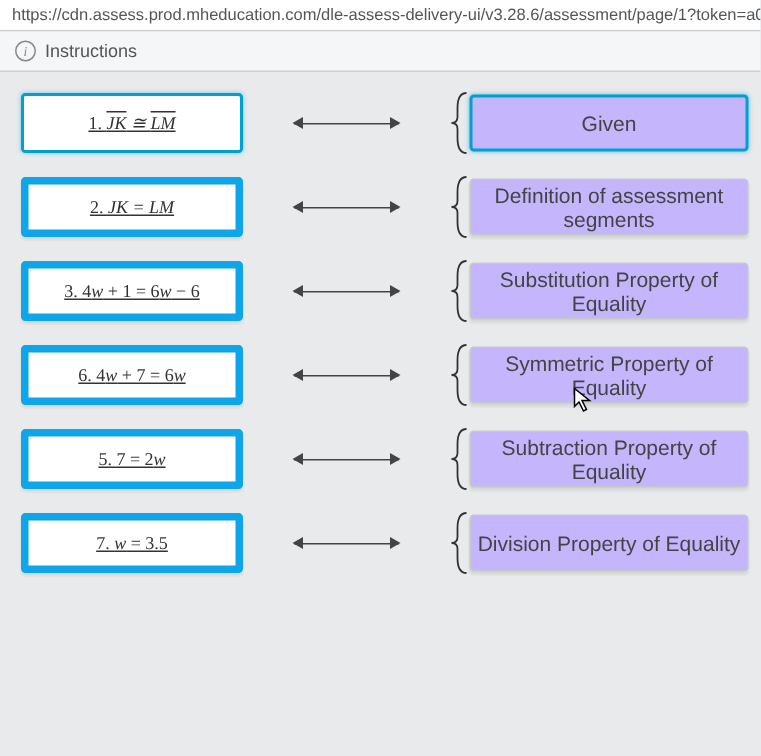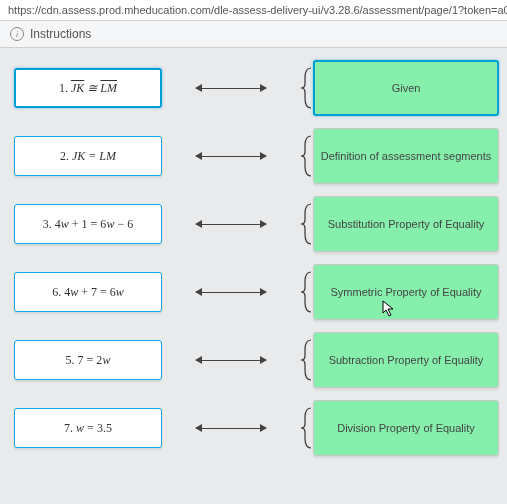--- a/index.html
+++ b/index.html
@@ -50,21 +50,21 @@
   }
   .row {
     display: flex;
     align-items: center;
     position: relative;
   }
   .left-box {
     width: 148px;
     height: 40px;
     background: #fff;
-    border: 1px solid #0ea5e9;
+    border: 5px solid #0ea5e9;
     border-radius: 3px;
     box-shadow: 0 2px 2px rgba(0,0,0,0.08);
     display: flex;
     align-items: center;
     justify-content: center;
     font-size: 12px;
     color: #333;
     flex-shrink: 0;
     margin-left: 6px;
   }
@@ -104,39 +104,39 @@
     border-left: 7px solid #444;
   }
   .brace {
     width: 14px;
     height: 44px;
     flex-shrink: 0;
   }
   .brace svg { display:block; }
   .right-box {
     width: 186px;
-    height: 56px;
-    background: #86efac;
+    height: 38px;
+    background: #c4b5fd;
     border: 1px solid #c5c8ca;
     border-radius: 3px;
     box-shadow: 0 2px 2px rgba(0,0,0,0.08);
     display: flex;
     align-items: center;
     justify-content: center;
-    font-size: 11px;
+    font-size: 14px;
     color: #444;
     flex-shrink: 0;
     text-align: center;
     padding: 0 4px;
   }
   .right-box.selected {
     border: 2px solid #00a0d2;
     box-shadow: 0 0 3px rgba(0,160,210,0.5);
   }
-  .math { font-style: italic; font-family: Georgia, 'Times New Roman', serif; }
+  .math { font-style: italic; font-family: Georgia, 'Times New Roman', serif; text-decoration: underline; }
   .overline { text-decoration: overline; }
   .num { font-style: normal; }
   .cursor {
     position: absolute;
     left: 220px;
     top: 28px;
     width: 14px;
     height: 18px;
     pointer-events: none;
   }

